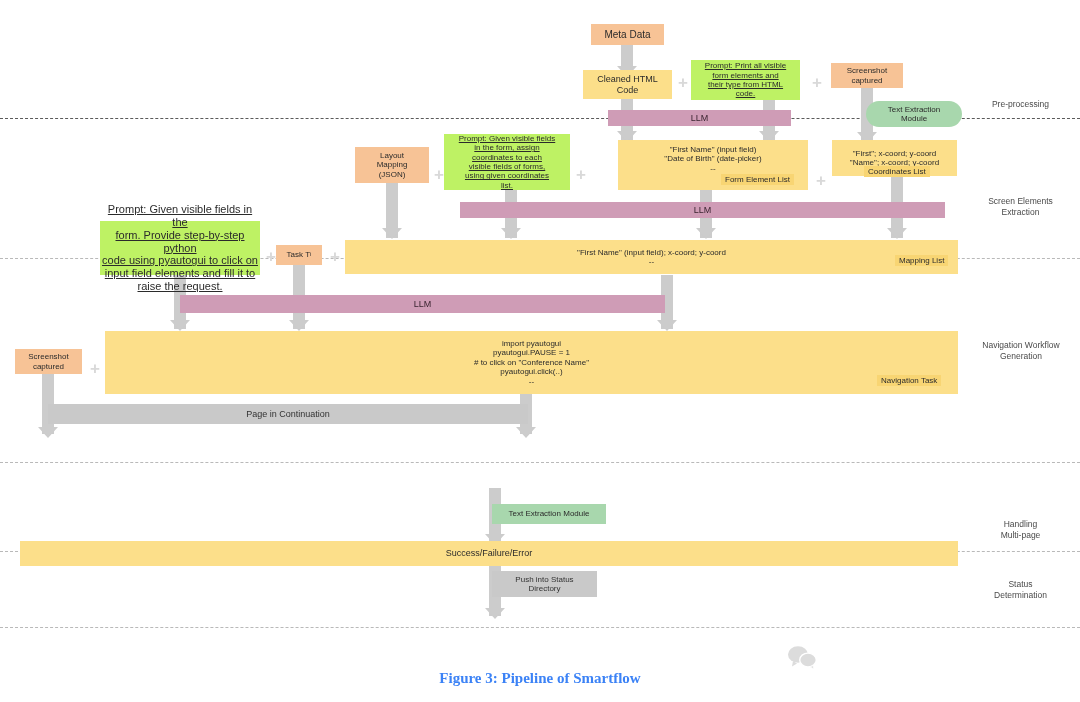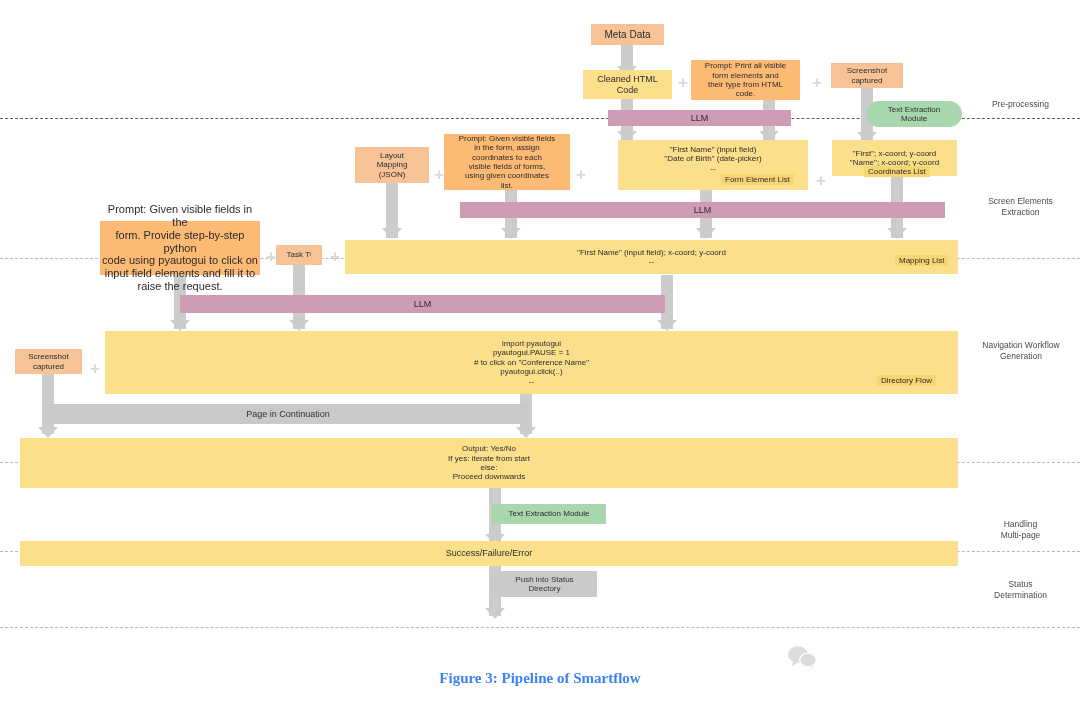--- a/index.html
+++ b/index.html
@@ -20,21 +20,21 @@
     align-items:center;
     justify-content:center;
     text-align:center;
     color:#2b2b2b;
     line-height:1.18;
     white-space:pre-line;
     z-index:5;
   }
   .yellow{background:#fcdf8a;}
   .orange{background:#f7c396;}
-  .blue{background:#fdba74;}
+  .blue{background:#bef264;text-decoration:underline;}
   .green{background:#a8d7ad;}
   .llm{background:#cf9cb6;color:#3a2430;}
   .grey{background:#c9c9c9;color:#333;}
 
   
   .band{z-index:4;}
 
   
   .tag{
     position:absolute;
@@ -238,33 +238,29 @@
 
   <div class="plus" style="left:330px;top:248px;">+</div>
 
   <div class="node llm band" style="left:180px;top:295px;width:485px;height:18px;font-size:9px;">LLM</div>
 
   <div class="node yellow band" style="left:105px;top:331px;width:853px;height:63px;font-size:8px;">import pyautogui
 pyautogui.PAUSE = 1
 # to click on "Conference Name"
 pyautogui.click(..)
 --</div>
-  <div class="tag" style="left:877px;top:375px;font-size:8px;">Directory Flow</div>
+  <div class="tag" style="left:877px;top:375px;font-size:8px;">Navigation Task</div>
 
   <div class="node orange" style="left:15px;top:349px;width:67px;height:25px;font-size:8px;">Screenshot
 captured</div>
 
   <div class="plus" style="left:90px;top:360px;">+</div>
 
   <div class="node grey band" style="left:48px;top:404px;width:480px;height:20px;font-size:9px;">Page in Continuation</div>
 
-  <div class="node yellow band" style="left:20px;top:438px;width:938px;height:50px;font-size:8px;">Output: Yes/No
-If yes: iterate from start
-else:
-Proceed downwards</div>
 
   <div class="node green" style="left:492px;top:504px;width:114px;height:20px;font-size:8px;">Text Extraction Module</div>
 
   <div class="node yellow band" style="left:20px;top:541px;width:938px;height:25px;font-size:9px;">Success/Failure/Error</div>
 
   <div class="node grey" style="left:492px;top:571px;width:105px;height:26px;font-size:8px;">Push into Status
 Directory</div>
 
 
   <div class="stage" style="left:968px;top:99px;width:105px;">Pre-processing</div>

